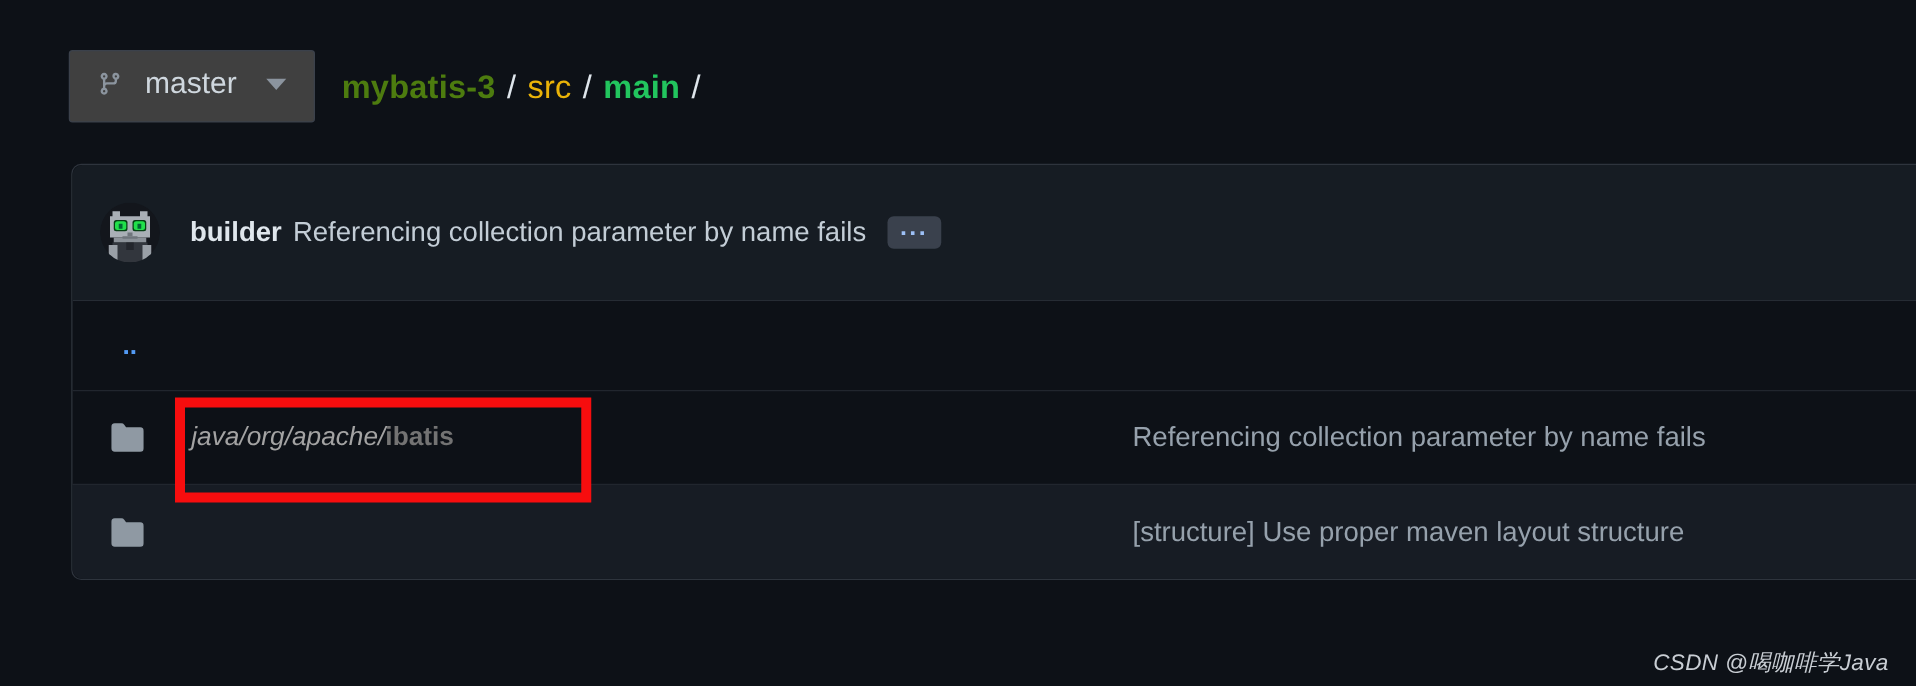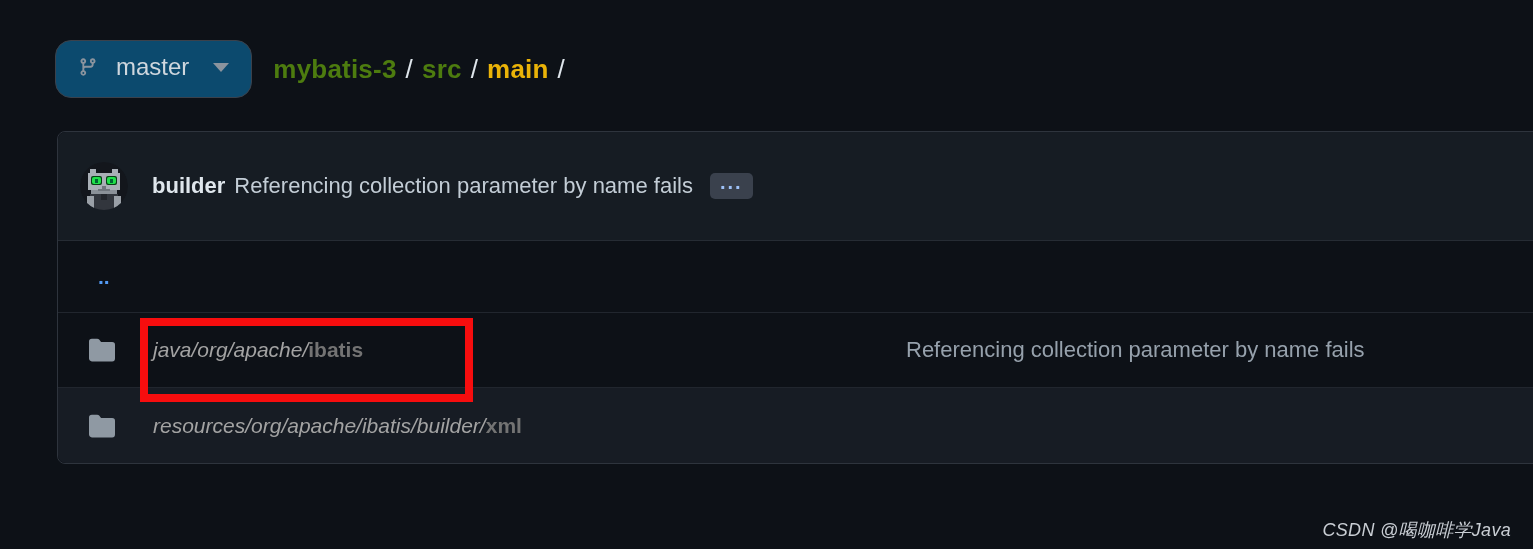--- a/index.html
+++ b/index.html
@@ -9,36 +9,36 @@
     background: #0d1117;
     font-family: "Liberation Sans", "DejaVu Sans", sans-serif;
     color: #cdd6df;
   }
 
   
   .topbar { position: absolute; left: 55px; top: 40px; height: 58px; display: flex; align-items: center; }
   .branch-btn {
     display: flex; align-items: center; gap: 12px;
     height: 58px; padding: 0 22px 4px 22px;
-    background: #0c4a6e; border: 1px solid #3b414b; border-radius: 16px;
+    background: #404040; border: 1px solid #3b414b; border-radius: 3px;
     cursor: pointer;
   }
   .branch-btn svg { width: 20px; height: 20px; fill: #8b949e; flex: 0 0 auto; }
   .branch-label { font-size: 24px; color: #cfd7de; padding: 0 6px; }
   .caret {
     width: 0; height: 0; margin-left: 6px;
     border-left: 8px solid transparent; border-right: 8px solid transparent;
     border-top: 9px solid #8b949e;
   }
   .breadcrumb { margin-left: 21px; font-size: 26px; white-space: nowrap; letter-spacing: .2px; }
   .breadcrumb a { text-decoration: none; cursor: pointer; }
   .bc-repo { color: #4d7c0f; font-weight: bold; }
   .bc-sep { color: #dfe6ec; margin: 0 9px; font-weight: normal; }
-  .bc-dir { color: #4d7c0f; font-weight: bold; }
-  .bc-current { color: #eab308; font-weight: bold; }
+  .bc-dir { color: #eab308; font-weight: normal; }
+  .bc-current { color: #22c55e; font-weight: bold; }
 
   
   .filebox {
     position: absolute; left: 57px; top: 131px; width: 1520px; height: 333px;
     border: 1px solid #2e343d; border-radius: 8px;
     background: #0d1117;
   }
   .commit-header {
     display: flex; align-items: center;
     height: 109px; padding: 0 22px;
@@ -137,20 +137,20 @@
       <path d="M1.75 1A1.75 1.75 0 0 0 0 2.75v10.5C0 14.216.784 15 1.75 15h12.5A1.75 1.75 0 0 0 16 13.25v-8.5A1.75 1.75 0 0 0 14.25 3H7.5a.25.25 0 0 1-.2-.1l-.9-1.2A1.75 1.75 0 0 0 5 1H1.75Z"></path>
     </svg>
     <span class="file-path"><span class="path-prefix">java/org/apache/</span><span class="path-last">ibatis</span></span>
     <span class="row-msg">Referencing collection parameter by name fails</span>
   </div>
 
   <div class="row row-file hovered">
     <svg class="folder-ic" viewBox="0 0 16 16" aria-hidden="true">
       <path d="M1.75 1A1.75 1.75 0 0 0 0 2.75v10.5C0 14.216.784 15 1.75 15h12.5A1.75 1.75 0 0 0 16 13.25v-8.5A1.75 1.75 0 0 0 14.25 3H7.5a.25.25 0 0 1-.2-.1l-.9-1.2A1.75 1.75 0 0 0 5 1H1.75Z"></path>
     </svg>
-    <span class="file-path"><span class="path-prefix">resources/org/apache/ibatis/builder/</span><span class="path-last">xml</span></span>
+    <span class="row-msg">[structure] Use proper maven layout structure</span>
   </div>
 
 </div>
 
 <div class="annotation-box"></div>
 
 <div class="watermark">CSDN @喝咖啡学Java</div>
 
 </body></html>

